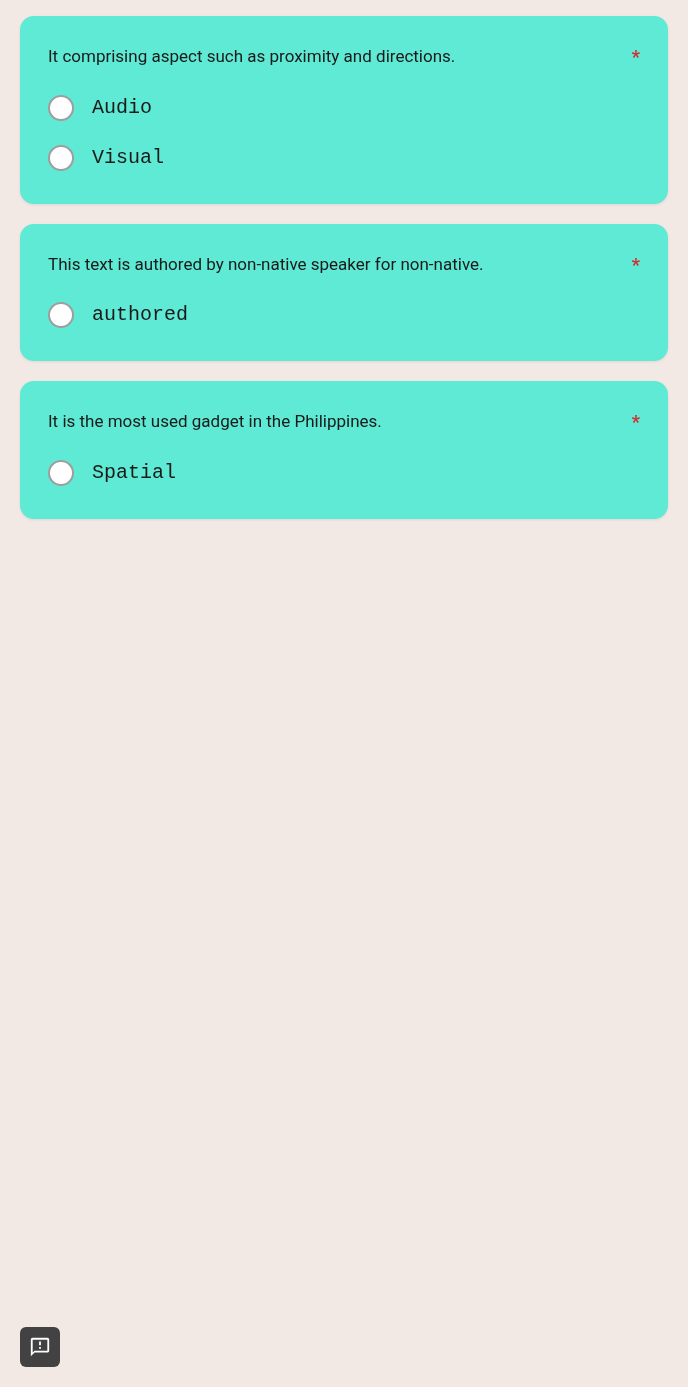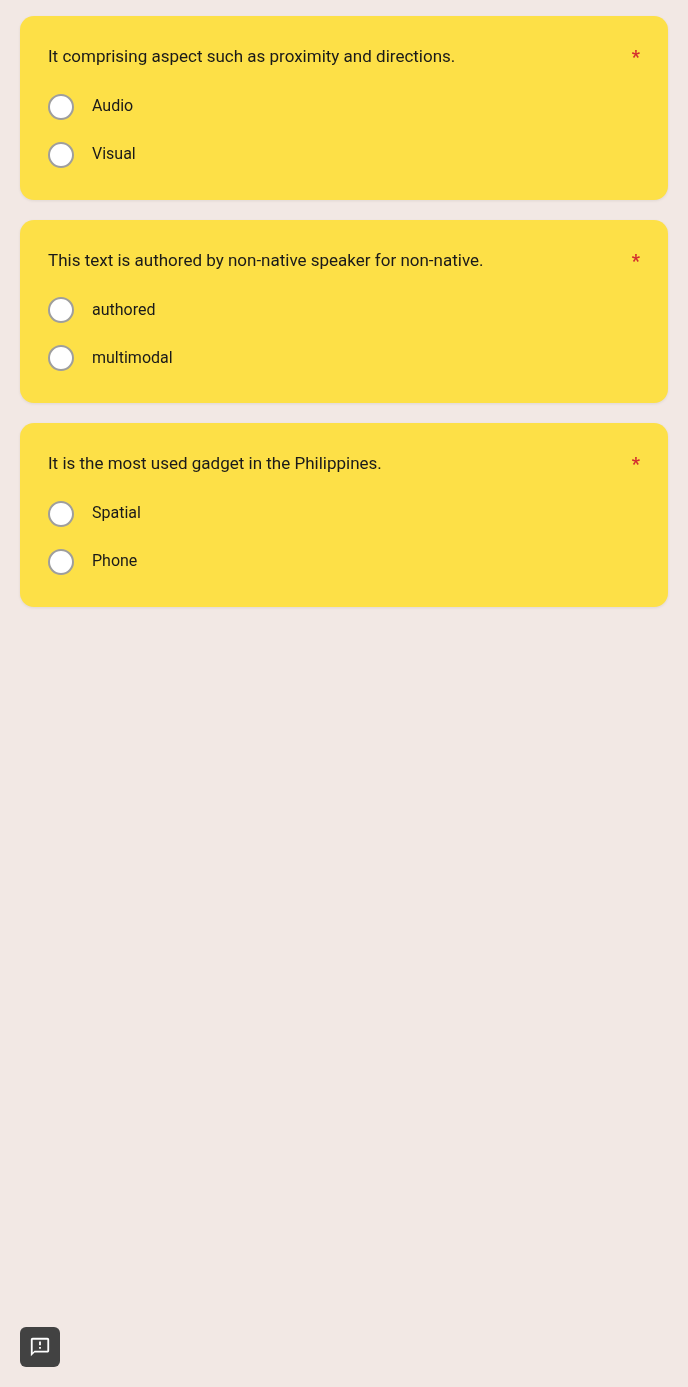--- a/index.html
+++ b/index.html
@@ -13,21 +13,21 @@
       font-family: 'Roboto', Arial, sans-serif;
       width: 688px;
       min-height: 1387px;
       padding: 16px 20px;
       display: flex;
       flex-direction: column;
       gap: 20px;
     }
 
     .question-card {
-      background: #fde047;
+      background: #5eead4;
       border-radius: 14px;
       padding: 28px 28px 32px 28px;
       box-shadow: 0 1px 3px rgba(0,0,0,0.08);
     }
 
     .question-header {
       display: flex;
       justify-content: space-between;
       align-items: flex-start;
       margin-bottom: 24px;
@@ -67,23 +67,24 @@
       border-radius: 50%;
       border: 2px solid #9e9e9e;
       background: #ffffff;
       flex-shrink: 0;
       display: flex;
       align-items: center;
       justify-content: center;
     }
 
     .option-label {
-      font-size: 16px;
+      font-size: 20px;
       color: #1a1a1a;
       line-height: 1.4;
+      font-family: Liberation Mono, monospace;
     }
 
     .feedback-icon {
       position: fixed;
       bottom: 20px;
       left: 20px;
       width: 40px;
       height: 40px;
       background: #424242;
       border-radius: 6px;
@@ -122,40 +123,32 @@
     <div class="question-card">
       <div class="question-header">
         <div class="question-text">This text is authored by non-native speaker for non-native.</div>
         <span class="required-star">*</span>
       </div>
       <div class="options-list">
         <div class="option-item">
           <div class="radio-circle"></div>
           <span class="option-label">authored</span>
         </div>
-        <div class="option-item">
-          <div class="radio-circle"></div>
-          <span class="option-label">multimodal</span>
-        </div>
       </div>
     </div>
     <div class="question-card">
       <div class="question-header">
         <div class="question-text">It is the most used gadget in the Philippines.</div>
         <span class="required-star">*</span>
       </div>
       <div class="options-list">
         <div class="option-item">
           <div class="radio-circle"></div>
           <span class="option-label">Spatial</span>
         </div>
-        <div class="option-item">
-          <div class="radio-circle"></div>
-          <span class="option-label">Phone</span>
-        </div>
       </div>
     </div>
   </div>
 
 <div class="feedback-icon">
   <svg viewBox="0 0 24 24" xmlns="http://www.w3.org/2000/svg">
     <path d="M20 2H4c-1.1 0-2 .9-2 2v18l4-4h14c1.1 0 2-.9 2-2V4c0-1.1-.9-2-2-2zm0 14H6l-2 2V4h16v12zm-9-4h2v2h-2zm0-6h2v4h-2z"></path>
   </svg>
 </div>
 

